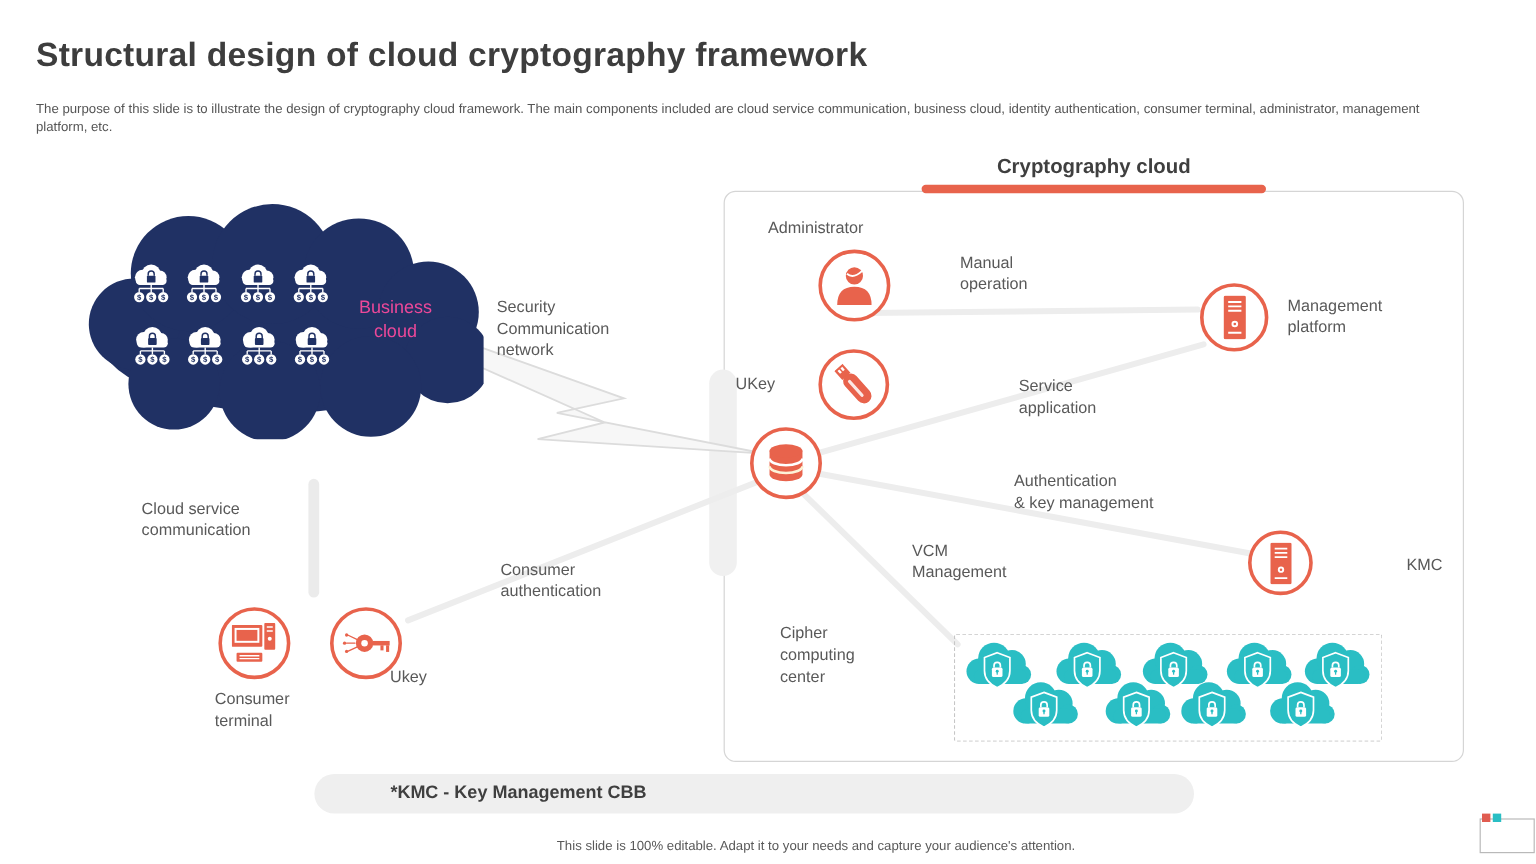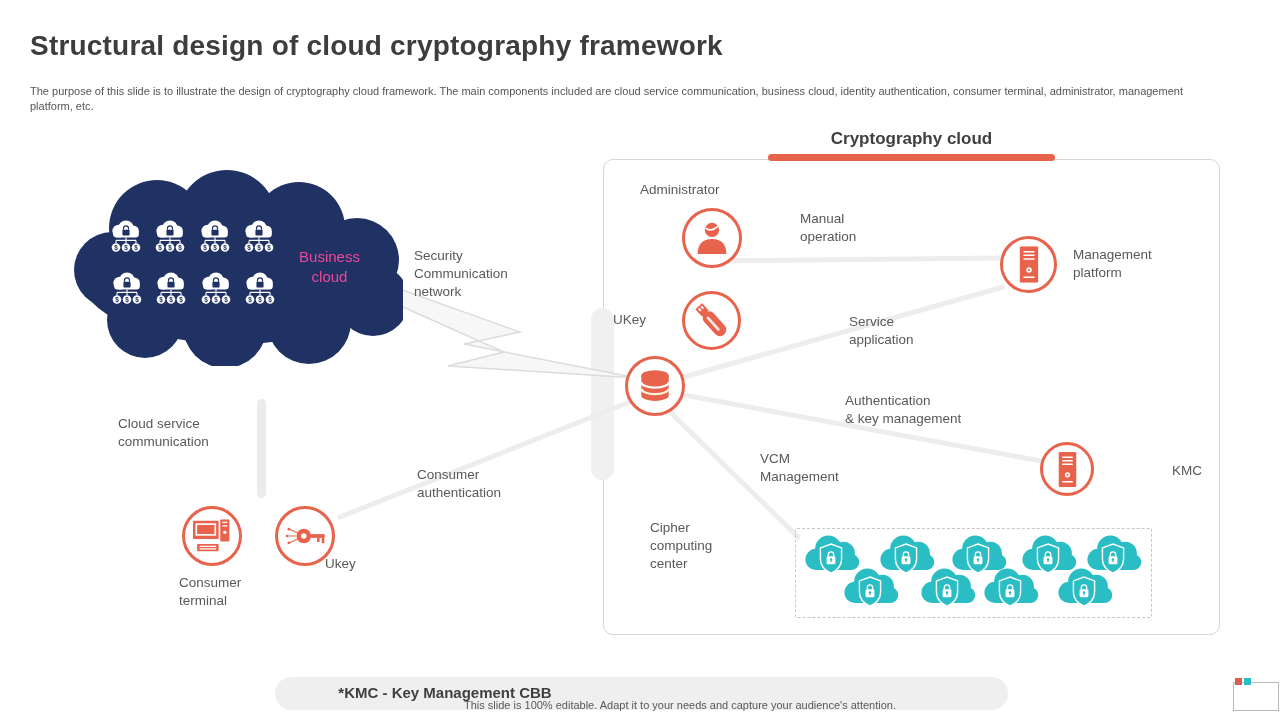--- a/index.html
+++ b/index.html
@@ -12,21 +12,21 @@
   .panel-heading{left:790px;top:129px;width:243px;text-align:center;font-size:17px;font-weight:700;color:#3f3f3f;}
   .heading-underline{left:768px;top:154px;width:287px;height:7px;border-radius:4px;background:#e8634c;}
   .capsule{left:591px;top:308px;width:23px;height:172px;border-radius:12px;background:#f0f0f0;}
   .vbar{left:257px;top:399px;width:9px;height:99px;border-radius:5px;background:#ebebeb;}
   .lbl{position:absolute;color:#595959;font-size:13.5px;line-height:1.35;text-align:left;white-space:pre-line;}
   .lbl.left-align{text-align:left;}
   .circ{position:absolute;border-radius:50%;background:#fff;border:3px solid #e8634c;
         display:flex;align-items:center;justify-content:center;box-sizing:border-box;}
   .dashed-box{left:795px;top:528px;width:357px;height:90px;border:1.5px dashed #c6c6c6;border-radius:2px;box-sizing:border-box;}
   .biz-cloud-label{left:277px;top:247px;width:105px;color:#ec4899;font-size:15px;line-height:1.3;text-align:center;white-space:pre-line;}
-  .legend-pill{left:275px;top:645px;width:733px;height:33px;border-radius:17px;background:#efefef;margin-top:32px;}
+  .legend-pill{left:262px;top:645px;width:733px;height:33px;border-radius:17px;background:#efefef;}
   .legend-item{position:absolute;top:7px;font-size:15px;font-weight:700;color:#3f3f3f;text-align:center;}
   .footer{left:0;top:699px;width:1280px;text-align:center;font-size:11px;color:#595959;margin-left:40px;}
   .logo-box{left:1233px;top:682px;width:46px;height:29px;border:1.5px solid #b9b9b9;background:#fff;box-sizing:border-box;}
   .logo-sq{position:absolute;width:7px;height:7px;}
   svg{display:block;}
 </style>
 </head>
 <body>
 
 <svg width="0" height="0" style="position:absolute" aria-hidden="true">

